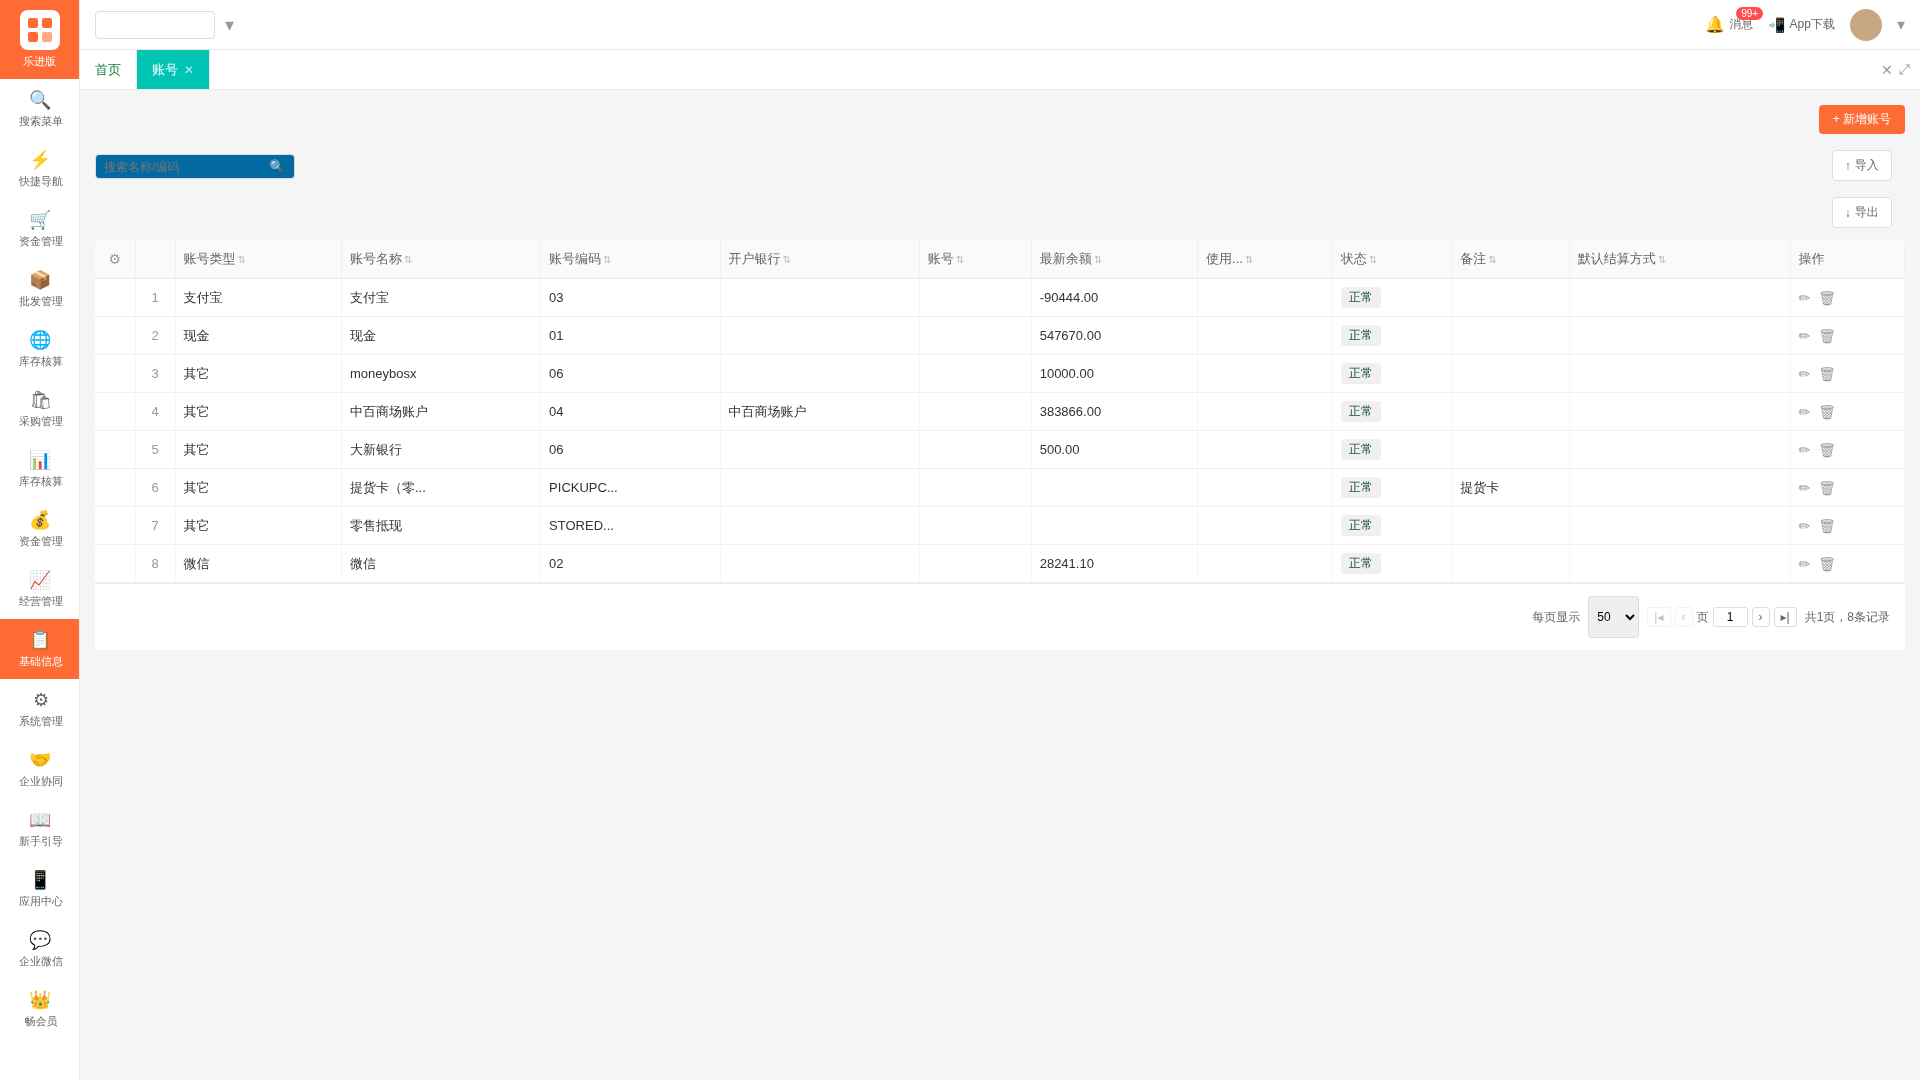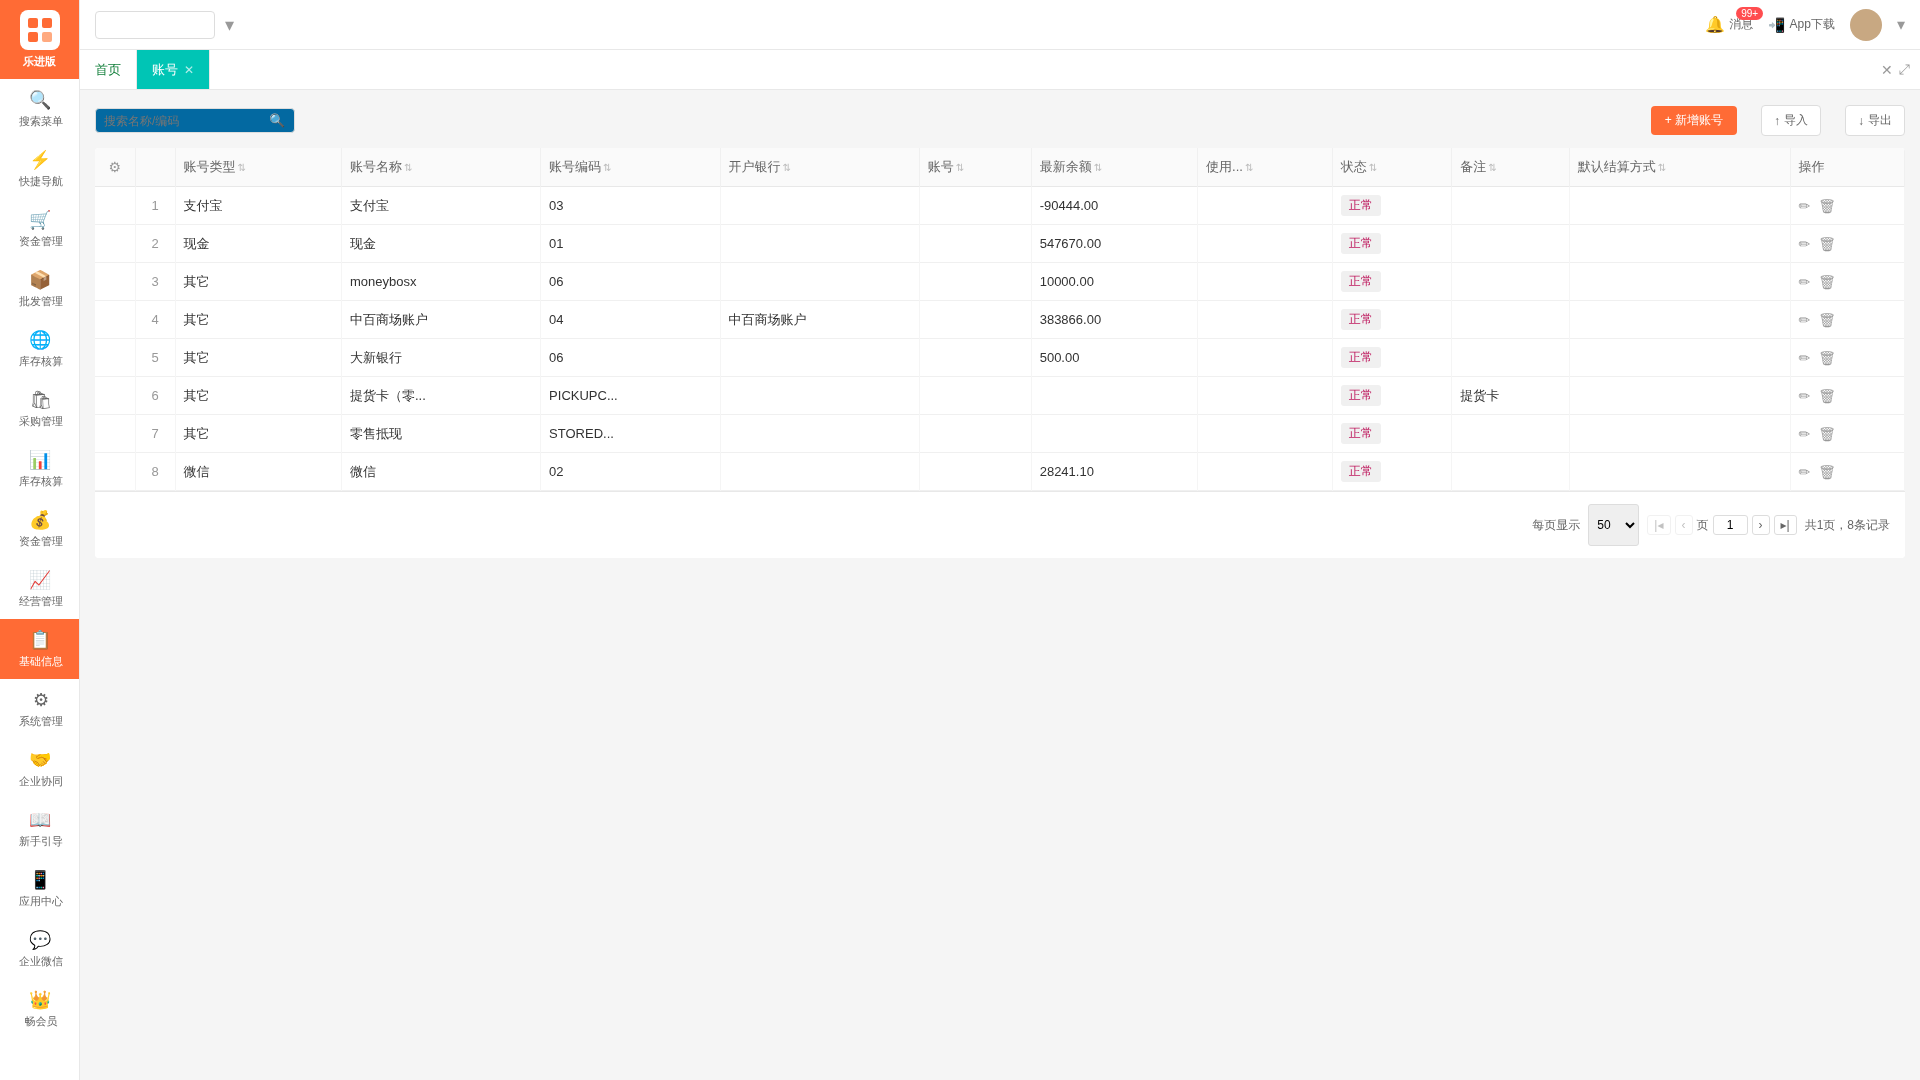--- a/index.html
+++ b/index.html
@@ -18,21 +18,20 @@
     .sidebar-logo {
       width: 100%;
       background: #ff6b35;
       display: flex;
       flex-direction: column;
       align-items: center;
       justify-content: center;
       padding: 10px 5px;
       color: white;
       font-size: 11px;
-      font-weight: bold;
     }
     .sidebar-logo .logo-icon {
       width: 40px;
       height: 40px;
       background: #fff;
       border-radius: 8px;
       display: flex;
       align-items: center;
       justify-content: center;
       margin-bottom: 4px;
@@ -196,21 +195,22 @@
     .search-box input {
       border: none;
       outline: none;
       font-size: 12px;
       flex: 1;
       background: transparent;
     }
     .toolbar-right {
       display: flex;
       align-items: center;
-      gap: 24px;
+      gap: 16px;
+      flex-direction: column;
     }
     .btn-primary {
       background: #ff6b35;
       color: #fff;
       border: none;
       border-radius: 4px;
       padding: 6px 14px;
       font-size: 12px;
       cursor: pointer;
       display: flex;
@@ -256,21 +256,21 @@
     thead th .sort-icon { color: #bbb; font-size: 10px; margin-left: 2px; }
     tbody tr { border-bottom: 1px solid #f0f0f0; }
     tbody td {
       padding: 8px 8px;
       color: #333;
       border-right: 1px solid #f5f5f5;
       white-space: nowrap;
     }
     .status-badge {
       background: #f0f0f0;
-      color: #be185d;
+      color: #14532d;
       border-radius: 3px;
       padding: 2px 8px;
       font-size: 12px;
       display: inline-block;
     }
     .action-icons {
       display: flex;
       gap: 8px;
       align-items: center;
     }

